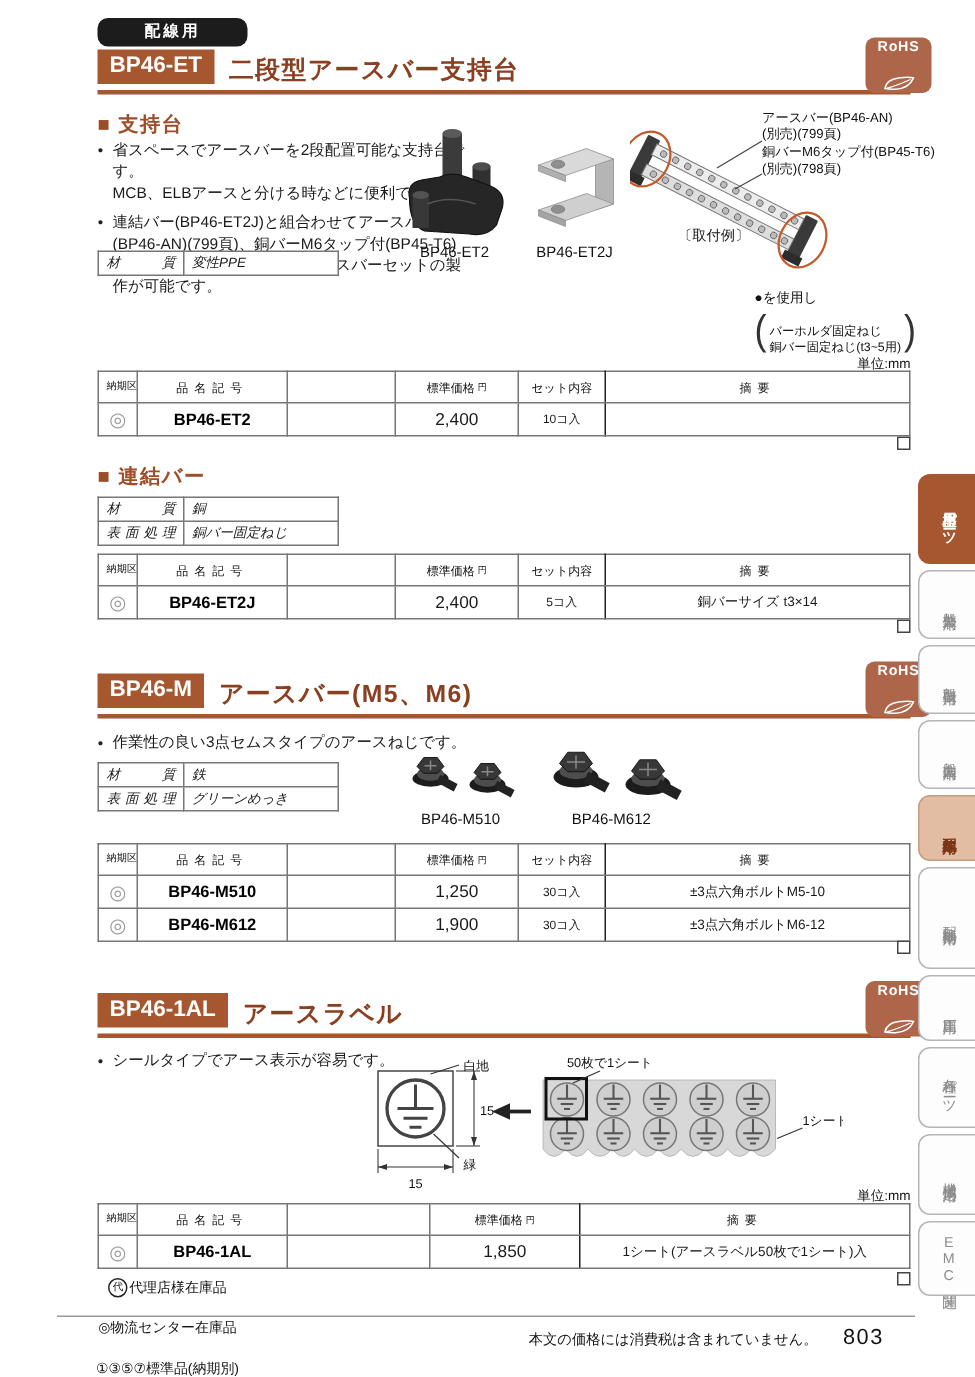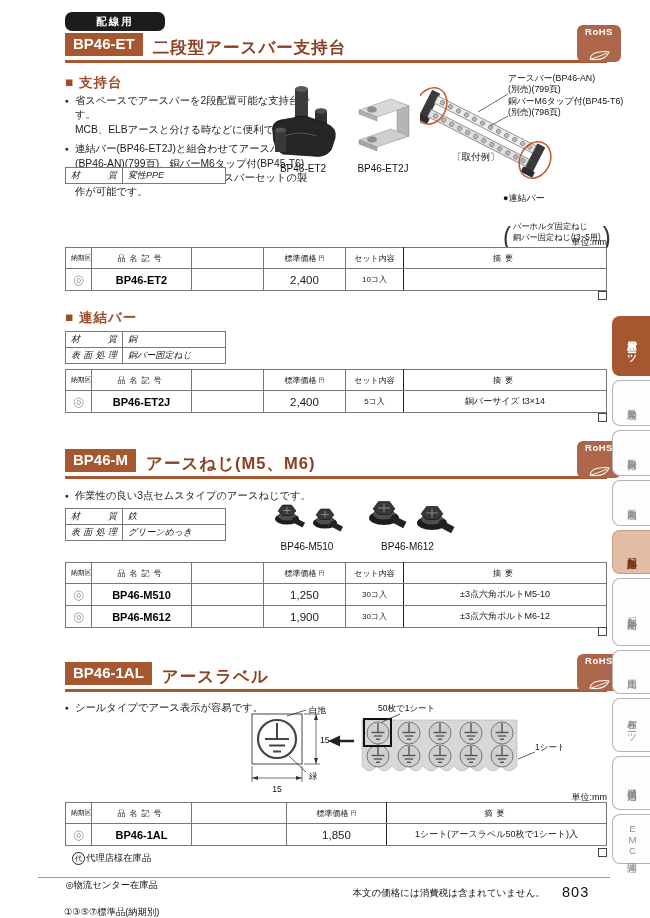--- a/index.html
+++ b/index.html
@@ -47,21 +47,21 @@
   td.c-set{font-size:8px;margin-top:36px;}
   td.c-remark{font-size:9px;}
   .bdr-heavy{border-right:1.5px solid #222 !important;}
 
   .endbox{width:7px;height:7px;border:1px solid #444;background:#fff;}
   .unit-note{width:542px;text-align:right;font-size:9px;color:#111;}
 
   .imglabel{text-align:center;font-size:10px;color:#111;}
   .ann{font-size:8.8px;line-height:1.3;color:#111;}
   .note-title{font-size:9px;color:#111;}
-  .note-group{display:flex;align-items:flex-start;font-size:8.2px;line-height:1.35;color:#111;margin-top:16px;}
+  .note-group{display:flex;align-items:flex-end;font-size:8.2px;line-height:1.35;color:#111;}
   .note-group::before{content:"(";font-size:24px;font-weight:100;color:#333;transform:scaleY(1.15);margin-right:2px;}
   .note-group::after{content:")";font-size:24px;font-weight:100;color:#333;transform:scaleY(1.15);margin-left:2px;}
   .install-label{font-size:9.5px;color:#111;}
 
   
   .legend{display:flex;gap:14px;font-size:9.3px;color:#111;align-items:center;flex-direction:column;}
   .legend .item{display:flex;align-items:center;gap:1px;}
   .circ{display:inline-block;width:11px;height:11px;border:1px solid #222;border-radius:50%;
     font-size:7px;line-height:11px;text-align:center;flex:0 0 auto;}
   .divider{left:38px;top:877px;width:572px;height:1px;background:#999;}
@@ -186,21 +186,21 @@
   </svg>
   <div class="abs ann" style="left:508px;top:73px;width:142px;">
     <div>アースバー(BP46-AN)</div>
     <div>(別売)(799頁)</div>
     <div>銅バーM6タップ付(BP45-T6)</div>
     <div>(別売)(798頁)</div>
   </div>
   <div class="abs install-label" style="left:452px;top:151px;">〔取付例〕</div>
 
   <div class="abs" style="left:503px;top:192px;">
-    <div class="note-title">●連結バー</div>
+    <div class="note-title">●を使用し</div>
     <div class="note-group">
       <div>
         <div>バーホルダ固定ねじ</div>
         <div>銅バー固定ねじ(t3~5用)</div>
       </div>
     </div>
   </div>
 
   <div class="abs unit-note" style="left:65px;top:236px;">単位:mm</div>
 
@@ -277,21 +277,21 @@
       <td class="c-price">2,400</td>
       <td class="c-set bdr-heavy">5コ入</td>
       <td class="c-remark">銅バーサイズ t3×14</td>
     </tr>
   </tbody>
     </table>
   <div class="abs endbox" style="left:598px;top:413px;"></div>
 
   <div class="abs titlebar" style="top:449px;">
     <span class="code-box">BP46-M</span>
-    <span class="sec-title">アースねじ(M5、M6)</span>
+    <span class="sec-title">アースバー(M5、M6)</span>
   </div>
   <div class="abs rohs" style="left:577px;top:441px;">
     <span class="rtxt">RoHS</span>
     <svg width="24" height="12" viewBox="0 0 24 12">
       <path d="M3,10 Q4,4 12,3 Q19,2 22,3 Q19,10 10,10.5 Q5,10.5 3,10 Z" fill="none" stroke="#fff" stroke-width="1.1"></path>
       <path d="M4,10 Q11,8 20,4" fill="none" stroke="#fff" stroke-width="0.9"></path>
     </svg>
   </div>
 
   <div class="abs bullets" style="left:65px;top:489px;width:300px;">

